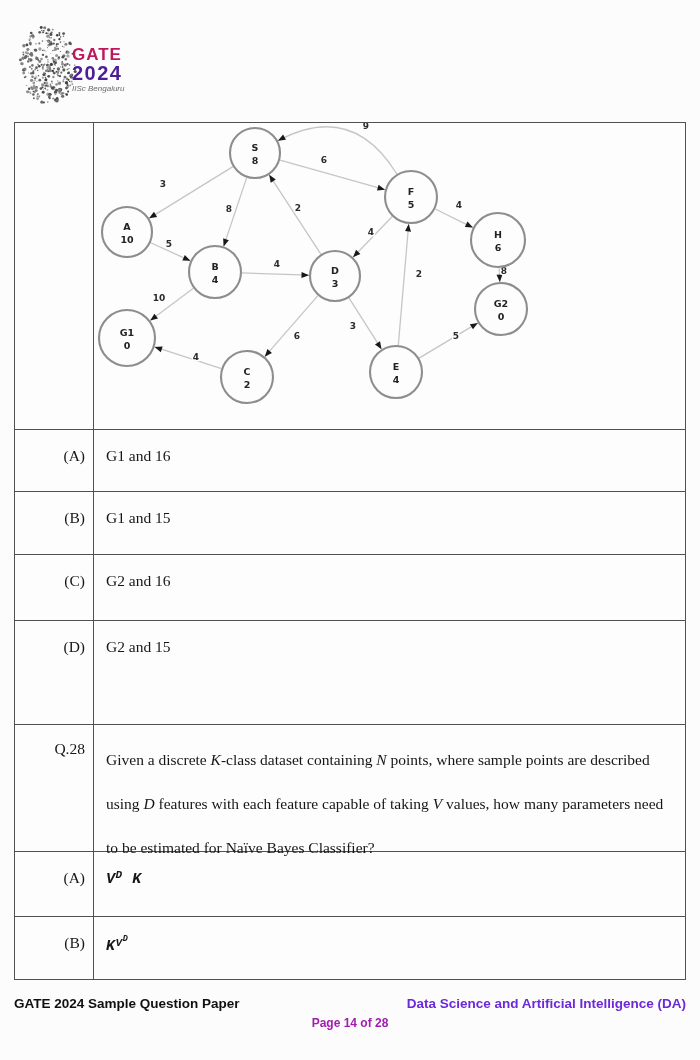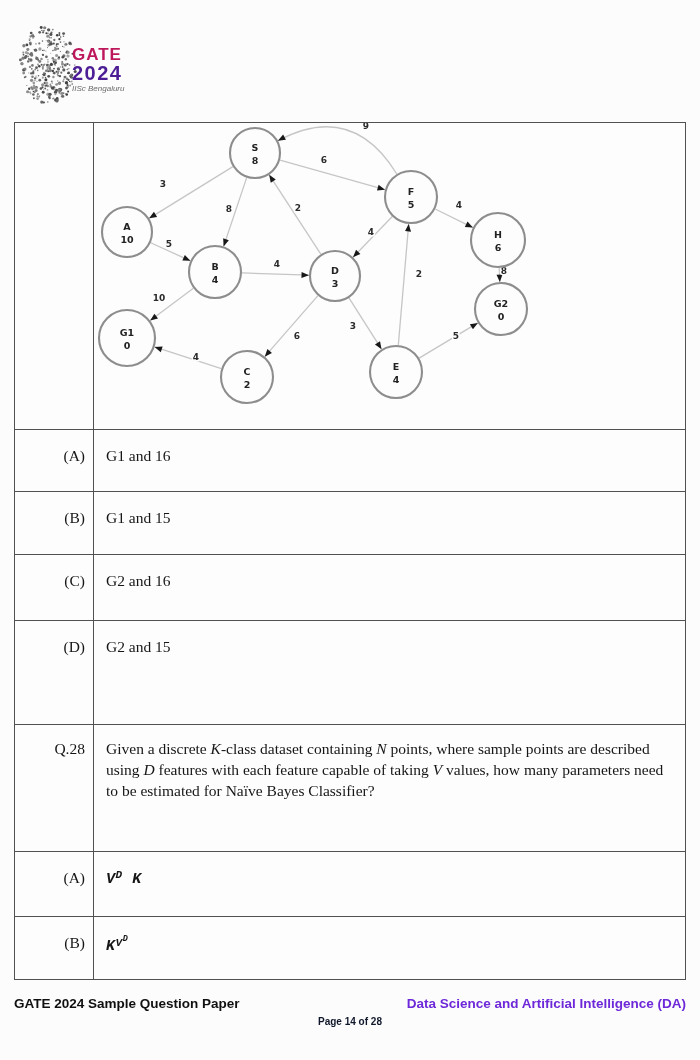--- a/index.html
+++ b/index.html
@@ -21,42 +21,42 @@
   .trow{display:flex;box-sizing:border-box;}
   .trow + .trow{border-top:1px solid #515151;}
   .lcell{width:79px;min-width:79px;border-right:1px solid #515151;box-sizing:border-box;
     padding-top:17px;padding-right:8px;text-align:right;font-size:15.5px;}
   .rcell{flex:1;box-sizing:border-box;padding:17px 10px 0 12px;font-size:15.5px;}
   .rh-graph{height:306px;}
   .rh-a{height:62px;} .rh-b{height:63px;} .rh-c{height:66px;} .rh-d{height:104px;}
   .rh-q{height:127px;} .rh-ma{height:65px;} .rh-mb{height:63px;}
   .graph-cell{padding:0;position:relative;}
   .qnum{text-align:right;padding-left:7px;padding-top:15px;font-size:15.5px;}
-  .qtext{padding-top:13px;line-height:21px;width:585px;max-width:585px;}
+  .qtext{padding-top:13px;line-height:44px;width:585px;max-width:585px;}
   .qtext i{font-style:italic;}
   
   .math{font-style:italic;font-weight:600;letter-spacing:0.5px;font-family:Liberation Mono, monospace;}
   .sup0{font-size:15px;}
   .sup1{font-size:11px;vertical-align:4.5px;}
   .sup2{font-size:8.5px;vertical-align:9px;}
   
   .graph-svg{position:absolute;left:-80px;top:0;width:672px;height:306px;}
   .edge{stroke:#c6c6c6;stroke-width:1.3;fill:none;}
   .arrow{fill:#181818;}
   .elabel{font:bold 9px "DejaVu Sans",sans-serif;fill:#2b2b2b;text-anchor:middle;
     paint-order:stroke;stroke:#fdfdfd;stroke-width:3px;}
   .node{fill:#fdfdfd;stroke:#8d8d8d;stroke-width:2.1;}
   .nlabel{font:bold 9.5px "DejaVu Sans",sans-serif;fill:#222;text-anchor:middle;}
   
   .footer-left{position:absolute;left:14px;top:996px;font-family:"Liberation Sans",sans-serif;
     font-weight:bold;font-size:13.5px;color:#101010;}
   .footer-right{position:absolute;right:14px;top:996px;font-family:"Liberation Sans",sans-serif;
     font-weight:bold;font-size:13.5px;color:#6d28d9;}
   .footer-center{position:absolute;left:0;top:1016px;width:700px;text-align:center;
-    font-family:"Liberation Sans",sans-serif;font-weight:bold;font-size:10px;color:#0f172a;}
+    font-family:"Liberation Sans",sans-serif;font-weight:bold;font-size:12px;color:#a21caf;}
 </style>
 </head>
 <body>
 
 <div class="logo">
   <svg id="globe" width="62" height="92">
       <circle cx="51.6" cy="45.0" r="0.75" fill="rgb(86,86,86)"></circle>
       <circle cx="32.6" cy="22.4" r="1.23" fill="rgb(146,146,146)"></circle>
       <circle cx="36.8" cy="29.7" r="1.25" fill="rgb(161,161,161)"></circle>
       <circle cx="50.3" cy="59.9" r="0.67" fill="rgb(124,124,124)"></circle>

